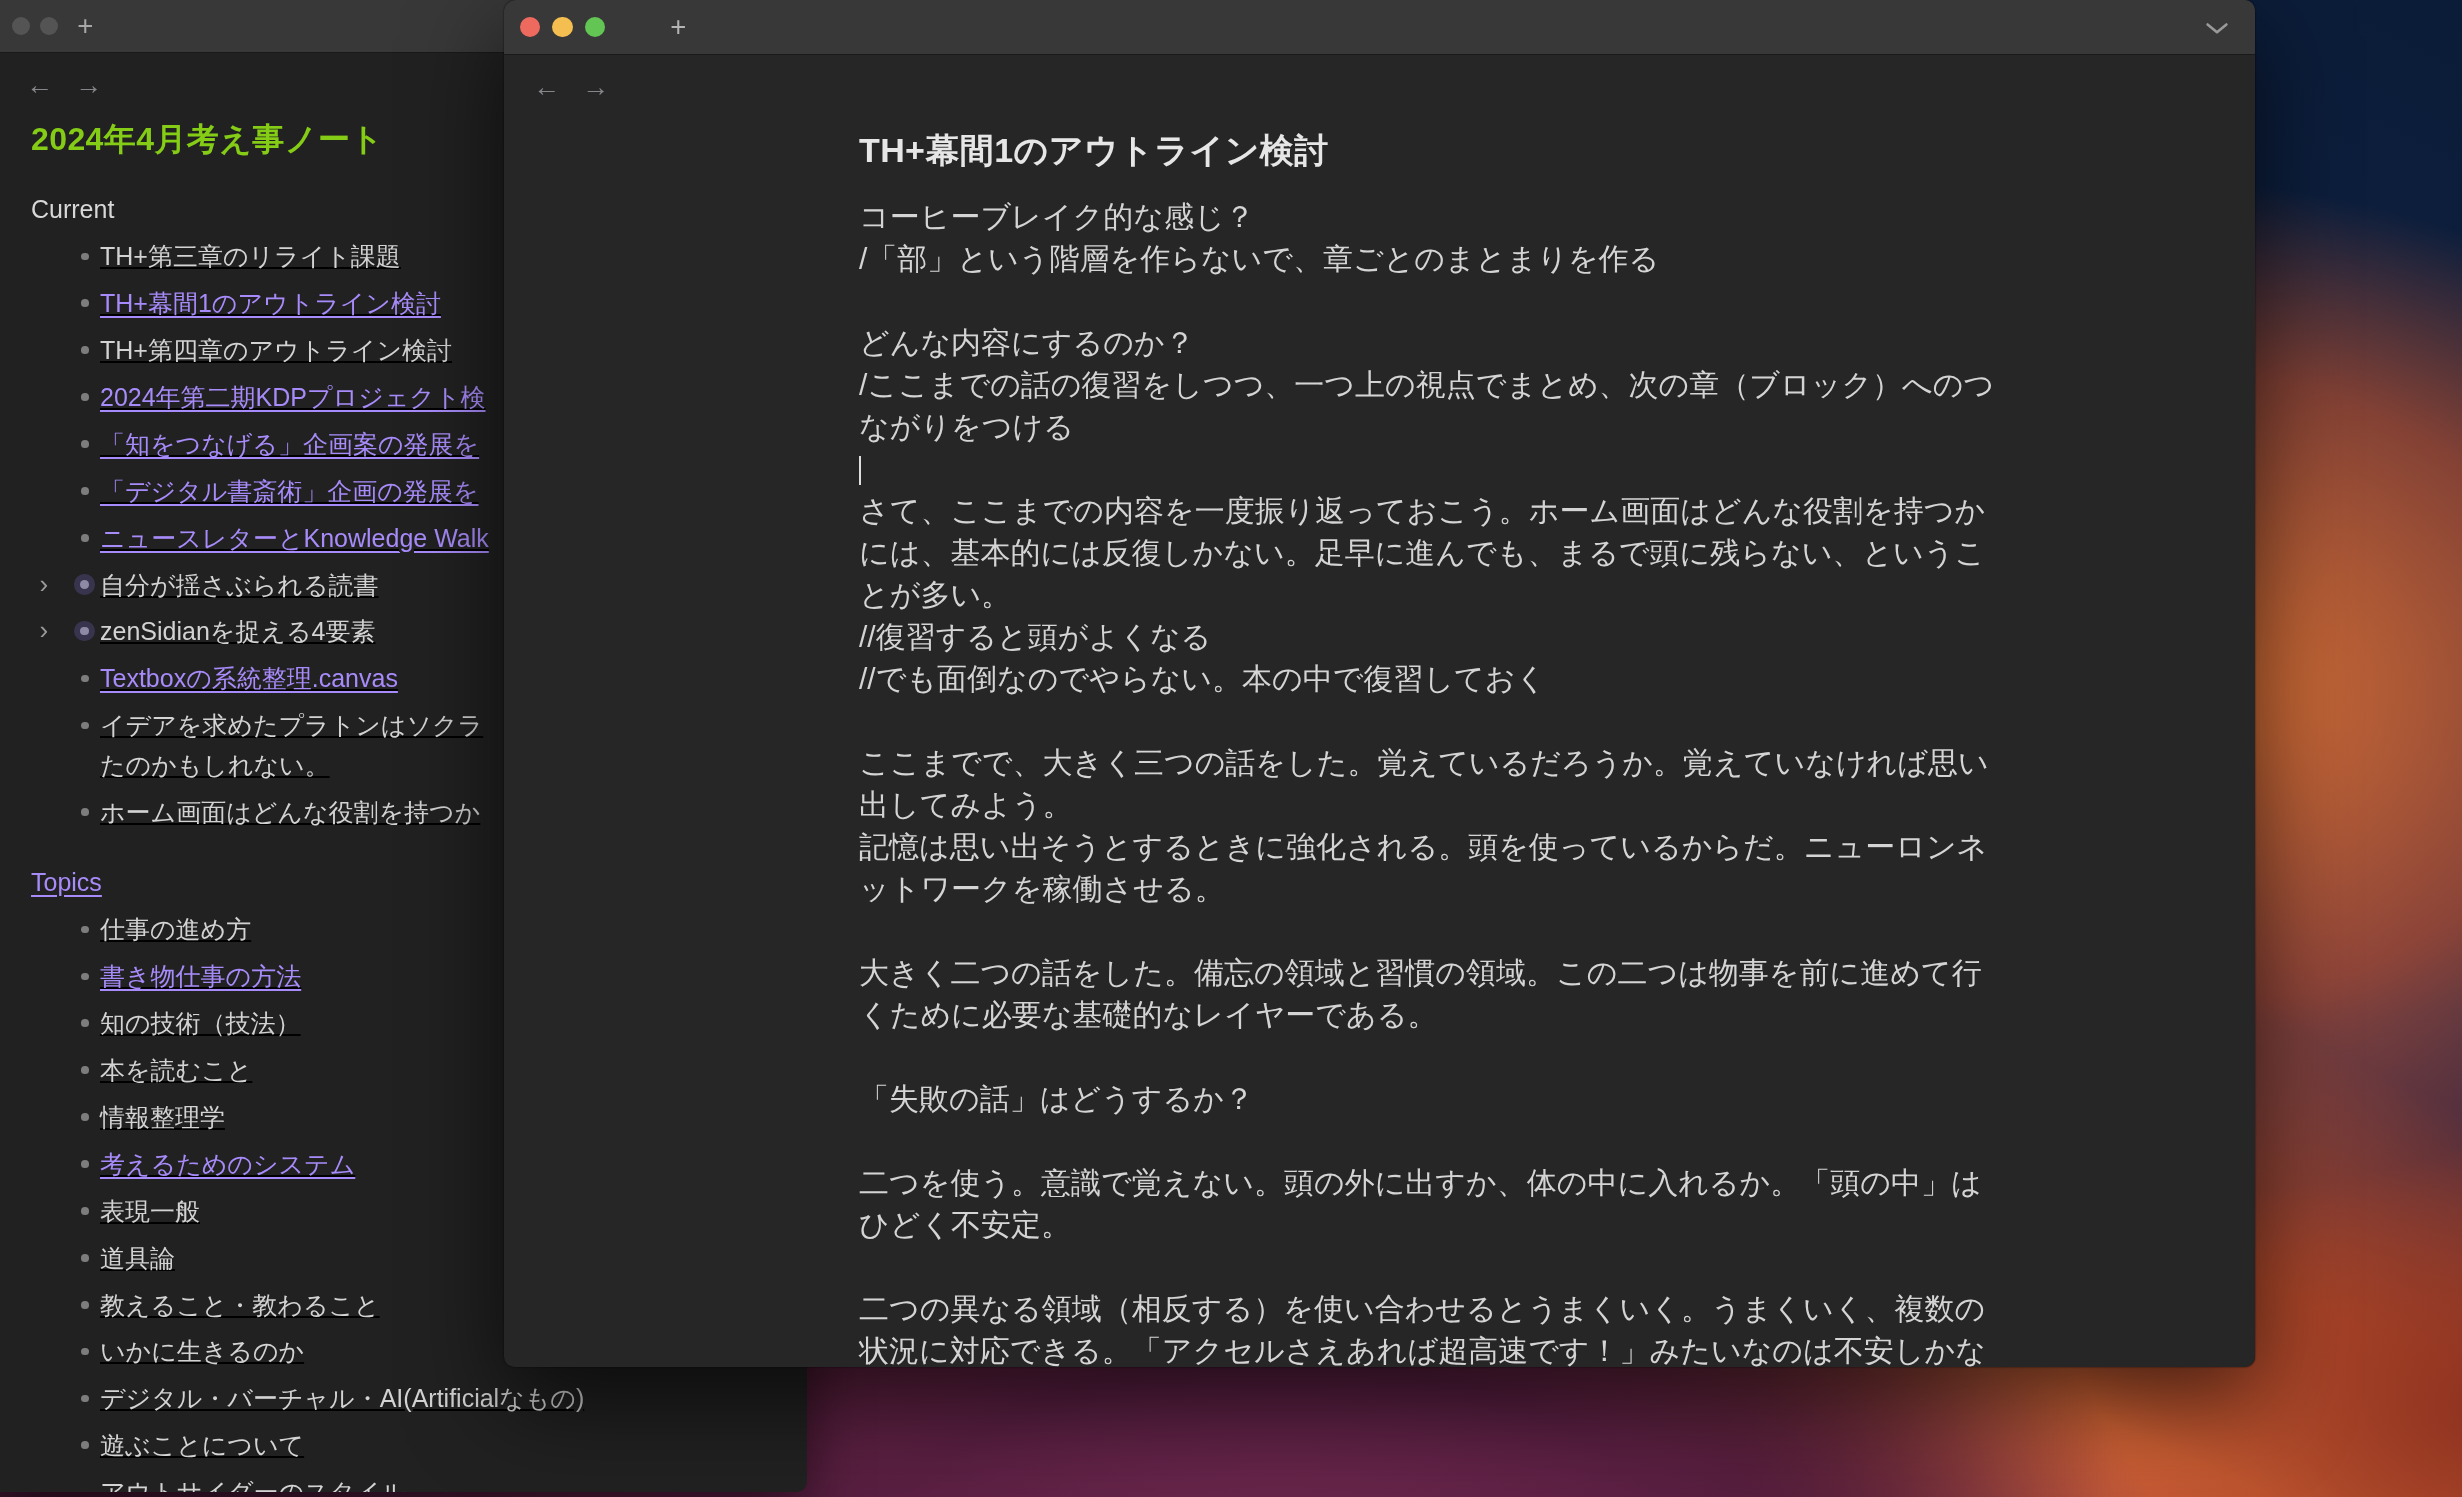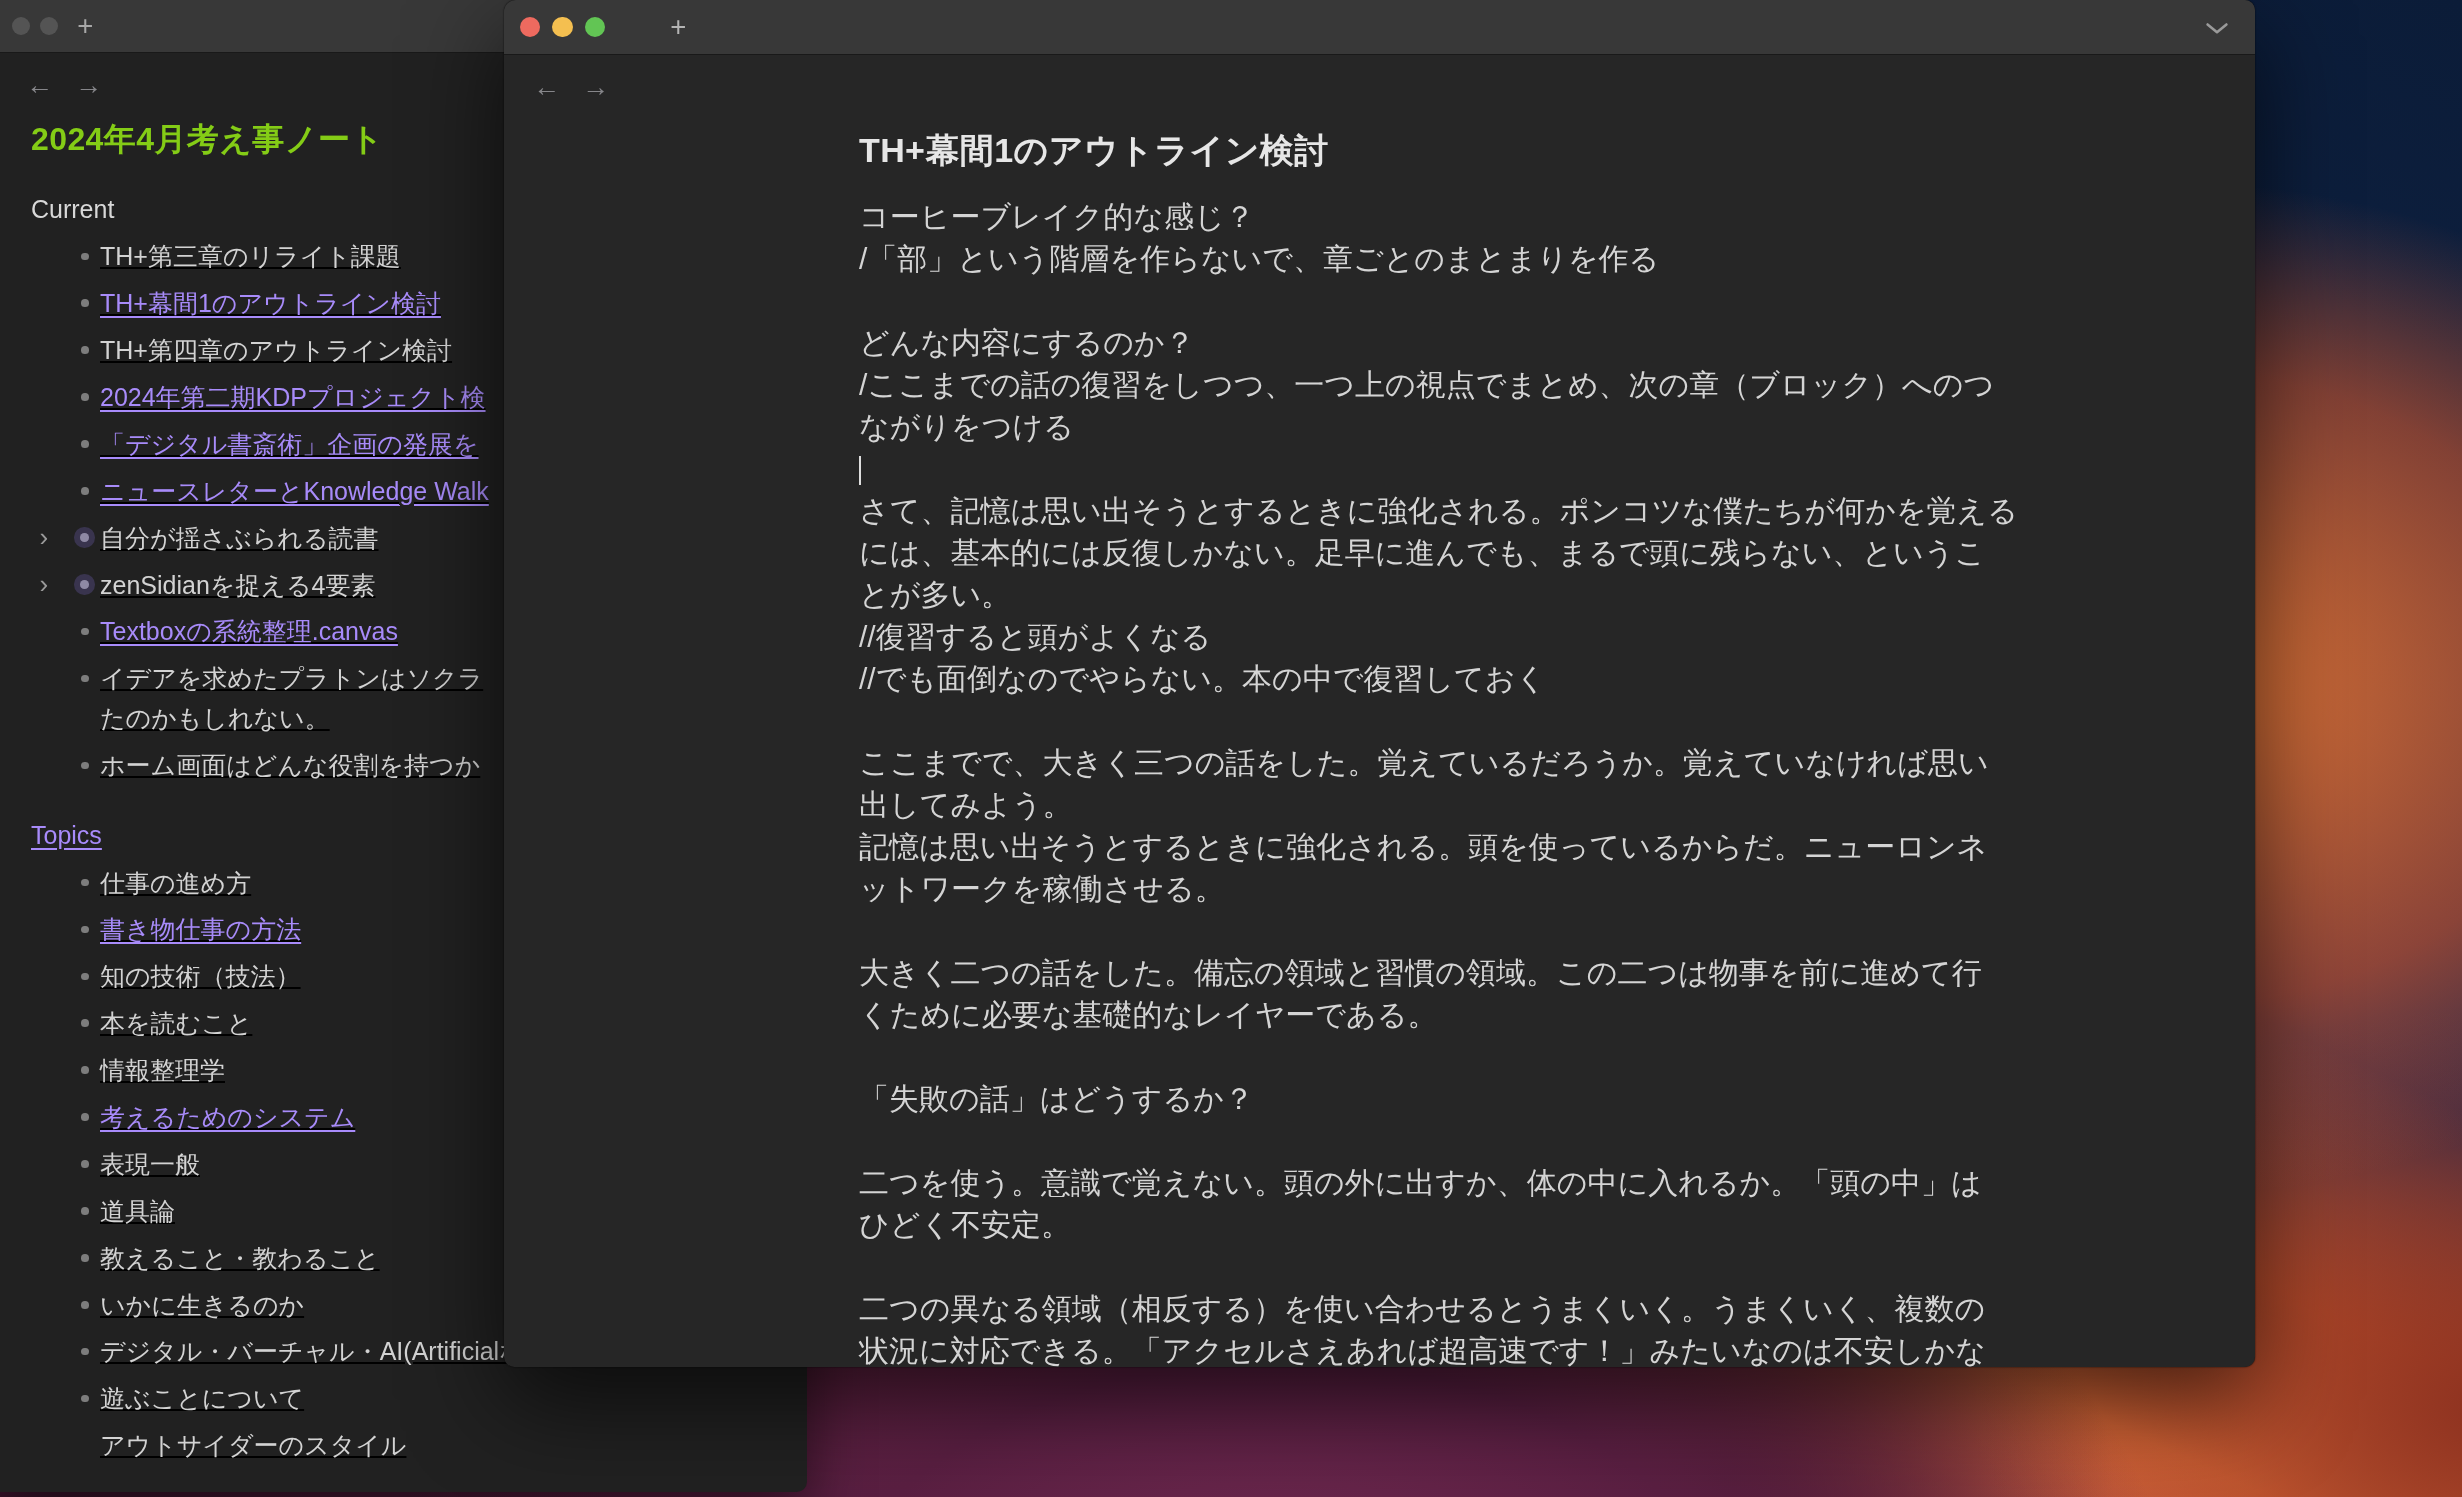--- a/index.html
+++ b/index.html
@@ -93,20 +93,21 @@
     </div>
     <div class="back-note">
       <h1>2024年4月考え事ノート</h1>
       <div id="back-sections">
           <p class="sec-label">Current</p>
           <ul class="nlist">
             <li><span class="bullet"></span><span class="txt">TH+第三章のリライト課題</span></li>
             <li><span class="bullet"></span><span class="ilink">TH+幕間1のアウトライン検討</span></li>
             <li><span class="bullet"></span><span class="txt">TH+第四章のアウトライン検討</span></li>
             <li><span class="bullet"></span><span class="ilink">2024年第二期KDPプロジェクト検</span></li>
+            <li><span class="bullet"></span><span class="ilink">「知をつなげる」企画案の発展を</span></li>
             <li><span class="bullet"></span><span class="ilink">「デジタル書斎術」企画の発展を</span></li>
             <li><span class="bullet"></span><span class="ilink">ニュースレターとKnowledge Walk</span></li>
             <li><span class="chev">›</span><span class="bullet ring"></span><span class="txt">自分が揺さぶられる読書</span></li>
             <li><span class="chev">›</span><span class="bullet ring"></span><span class="txt">zenSidianを捉える4要素</span></li>
             <li><span class="bullet"></span><span class="ilink">Textboxの系統整理.canvas</span></li>
             <li><span class="bullet"></span><span class="txt">イデアを求めたプラトンはソクラ</span><div class="l2">たのかもしれない。</div></li>
             <li><span class="bullet"></span><span class="txt">ホーム画面はどんな役割を持つか</span></li>
           </ul>
           <p class="sec-label"><span class="ilink">Topics</span></p>
           <ul class="nlist">
@@ -147,21 +148,21 @@
     <div class="front-note">
       <h1>TH+幕間1のアウトライン検討</h1>
       <div class="elines" id="front-lines">
           <div class="eline">コーヒーブレイク的な感じ？</div>
           <div class="eline">/「部」という階層を作らないで、章ごとのまとまりを作る</div>
           <div class="eline">&nbsp;</div>
           <div class="eline">どんな内容にするのか？</div>
           <div class="eline">/ここまでの話の復習をしつつ、一つ上の視点でまとめ、次の章（ブロック）へのつ</div>
           <div class="eline">ながりをつける</div>
           <div class="eline"><span class="caret"></span></div>
-          <div class="eline">さて、記憶は思い出そうとするときに強化される。ポンコツな僕たちが何かを覚える</div>
+          <div class="eline">さて、ここまでの内容を一度振り返っておこう。ホーム画面はどんな役割を持つか</div>
           <div class="eline">には、基本的には反復しかない。足早に進んでも、まるで頭に残らない、というこ</div>
           <div class="eline">とが多い。</div>
           <div class="eline">//復習すると頭がよくなる</div>
           <div class="eline">//でも面倒なのでやらない。本の中で復習しておく</div>
           <div class="eline">&nbsp;</div>
           <div class="eline">ここまでで、大きく三つの話をした。覚えているだろうか。覚えていなければ思い</div>
           <div class="eline">出してみよう。</div>
           <div class="eline">記憶は思い出そうとするときに強化される。頭を使っているからだ。ニューロンネ</div>
           <div class="eline">ットワークを稼働させる。</div>
           <div class="eline">&nbsp;</div>

